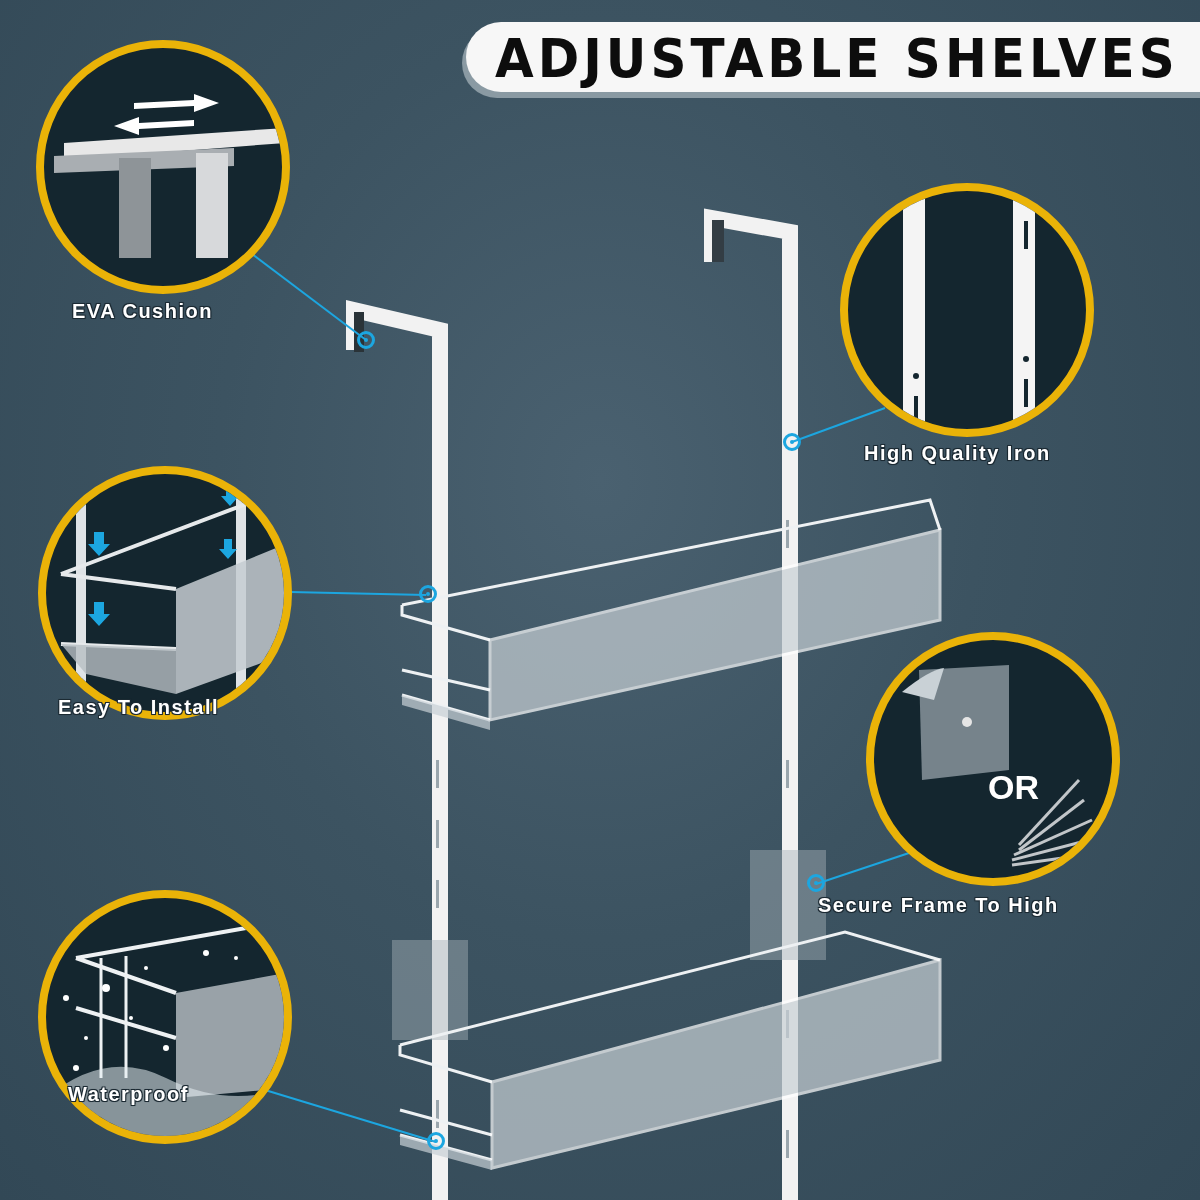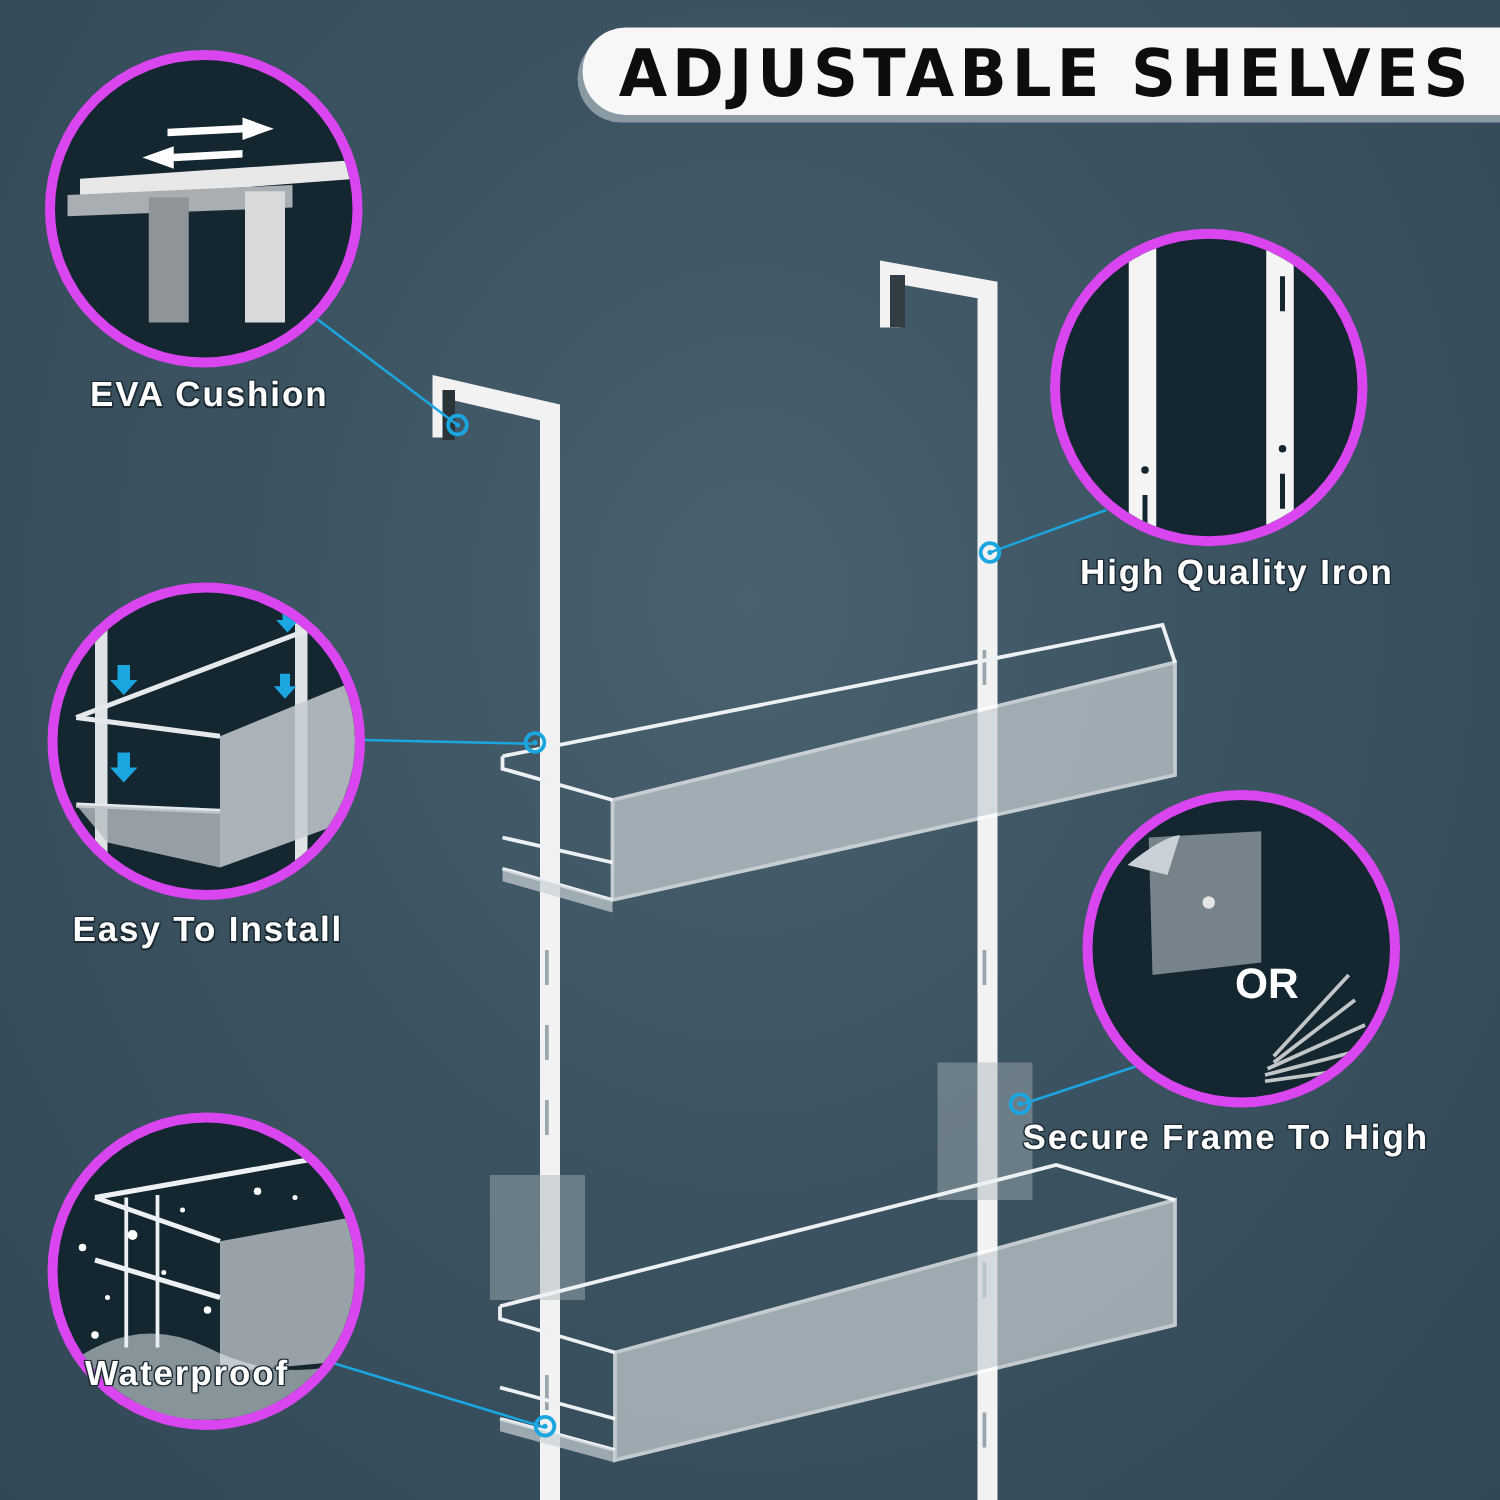--- a/index.html
+++ b/index.html
@@ -13,24 +13,24 @@
     background:#f7f7f7; border-radius:38px 0 0 38px;
     box-shadow: -4px 6px 0 #8a9aa3;
   }
   .title-text {
     position:absolute; left:495px; top:26px; height:66px; line-height:66px;
     font-family:"DejaVu Sans", sans-serif; font-weight:bold; font-size:50px;
     letter-spacing:4px; color:#0d0d0d; transform:scaleY(1.05);
   }
   .circle {
     position:absolute; border-radius:50%;
-    background:#14262f; border:8px solid #d946ef; box-sizing:border-box; overflow:hidden;
+    background:#14262f; border:8px solid #eab308; box-sizing:border-box; overflow:hidden;
   }
   .label {
-    position:absolute; color:#ffffff; font-weight:bold; font-size:28px;
+    position:absolute; color:#ffffff; font-weight:bold; font-size:20px;
     letter-spacing:1.5px; white-space:nowrap;
     text-shadow: 0 0 2px #1c2a33, 1px 1px 0 #1c2a33, -1px -1px 0 #1c2a33, 1px -1px 0 #1c2a33, -1px 1px 0 #1c2a33;
   }
   .or-text {
     position:absolute; color:#fff; font-weight:bold; font-size:34px;
   }
   .marker {
     position:absolute; width:18px; height:18px; border-radius:50%;
     border:3px solid #1ca6e0; box-sizing:border-box;
   }
@@ -133,21 +133,21 @@
     <polygon points="130,115 240,70 240,180 130,220" fill="#c5ccd1" opacity="0.85"></polygon>
     <polygon points="15,170 130,175 130,220 40,200" fill="#b7bec3" opacity="0.8"></polygon>
     <g fill="#1ca6e0">
       <polygon points="48,58 58,58 58,70 64,70 53,82 42,70 48,70"></polygon>
       <polygon points="180,12 188,12 188,22 193,22 184,32 175,22 180,22"></polygon>
       <polygon points="178,65 186,65 186,75 191,75 182,85 173,75 178,75"></polygon>
       <polygon points="48,128 58,128 58,140 64,140 53,152 42,140 48,140"></polygon>
     </g>
   </svg>
 </div>
-<div class="label" style="left:58px;top:728px">Easy To Install</div>
+<div class="label" style="left:58px;top:696px">Easy To Install</div>
 
 <div class="circle" style="left:866px;top:632px;width:254px;height:254px">
   <svg width="240" height="240">
     <polygon points="45,30 135,25 135,130 48,140" fill="#8f9ba2" opacity="0.8"></polygon>
     <path d="M28 52 Q55 30 70 28 L60 60 Z" fill="#c9d1d6"></path>
     <circle cx="93" cy="82" r="5" fill="#e5e5e5"></circle>
     <g stroke="#c2c6c9" stroke-width="3">
       <line x1="145" y1="205" x2="205" y2="140"></line>
       <line x1="145" y1="210" x2="210" y2="160"></line>
       <line x1="140" y1="215" x2="218" y2="180"></line>

